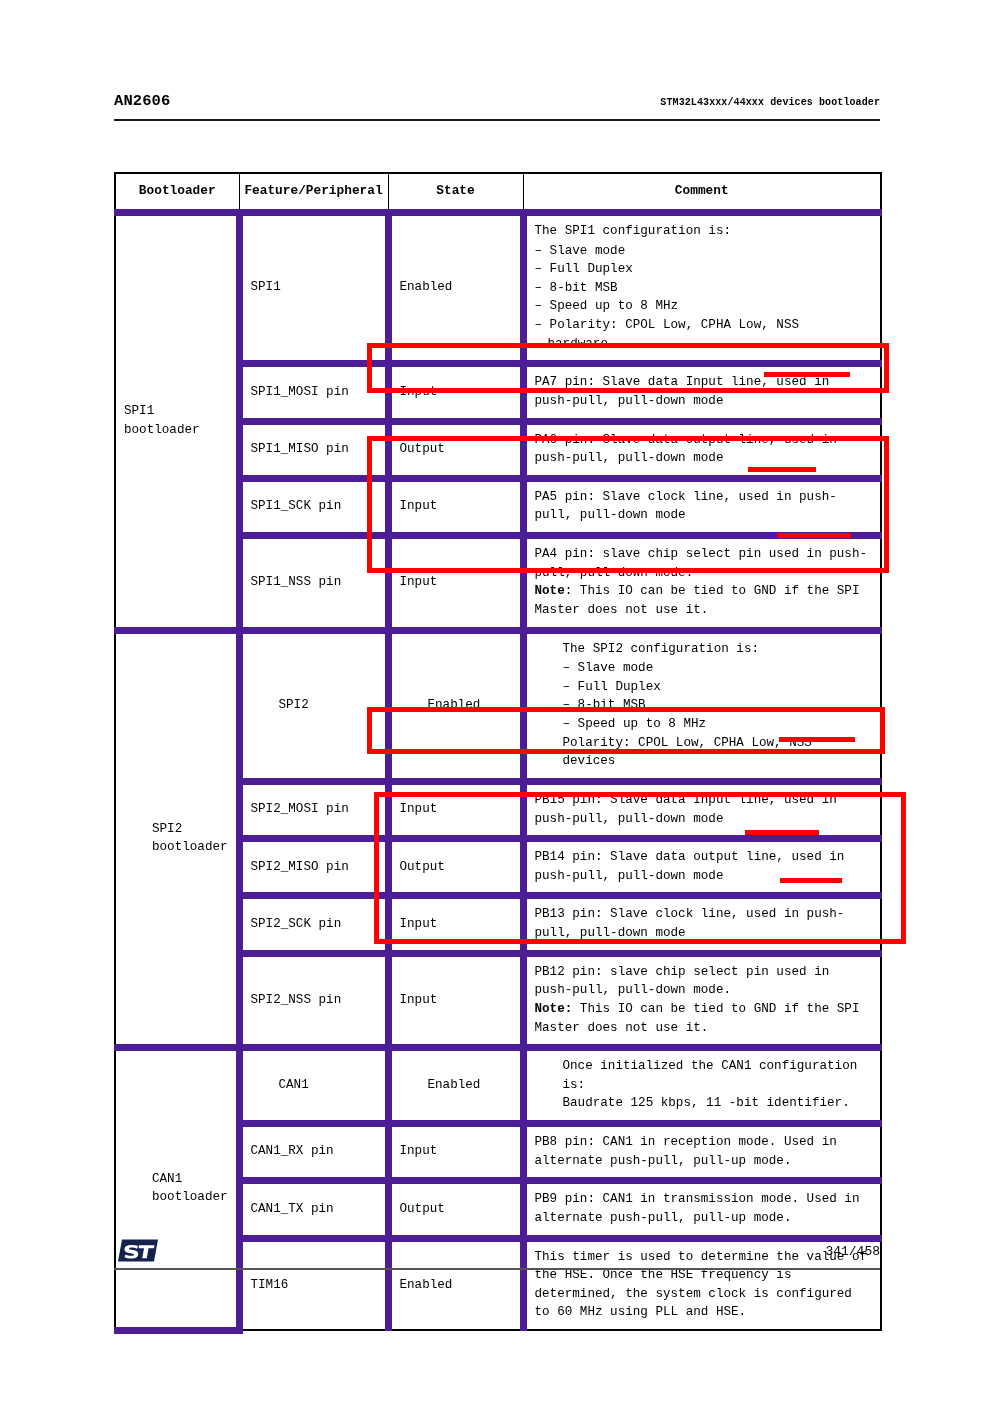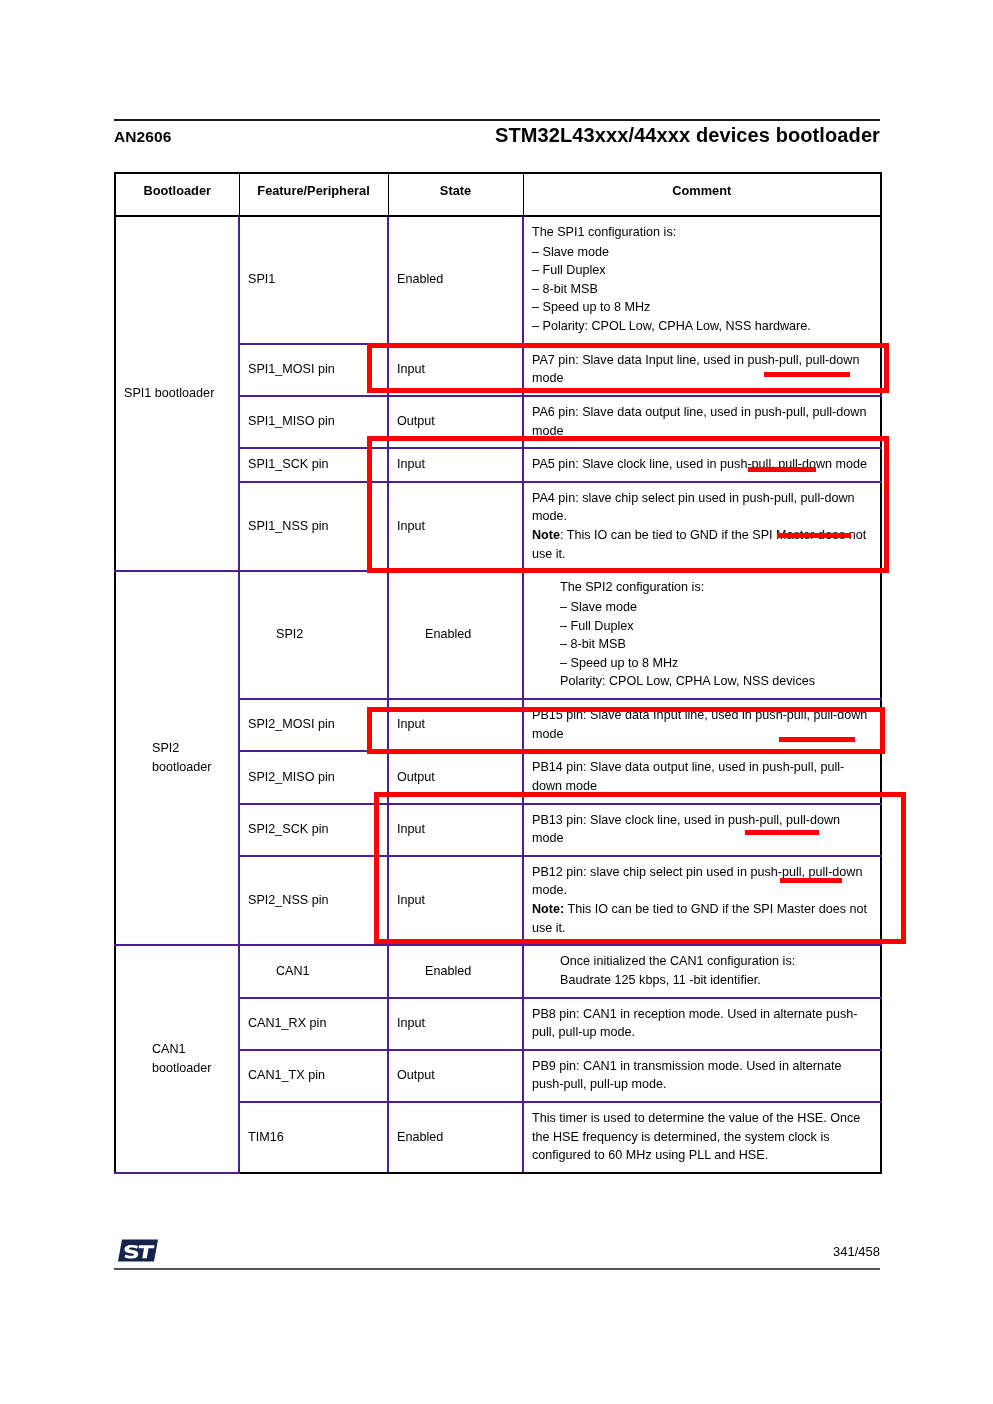--- a/index.html
+++ b/index.html
@@ -7,30 +7,30 @@
   body {
     width: 993px;
     height: 1404px;
     background: #ffffff;
     font-family: "Liberation Sans", sans-serif;
     color: #000000;
     position: relative;
     overflow: hidden;
   }
 
-  .page { position: relative; width: 959px; height: 1404px; }
+  .page { position: relative; width: 959px; height: 1404px; font-family: Liberation Mono, monospace; }
 
   
   .page-header {
     position: absolute;
     left: 114px; top: 92px; width: 766px;
     display: flex; align-items: baseline; justify-content: space-between;
   }
   .hdr-left  { font-size: 15.5px; font-weight: bold; letter-spacing: .1px; }
-  .hdr-right { font-size: 20px; font-weight: bold; letter-spacing: .1px; margin-top: 32px; }
+  .hdr-right { font-size: 10px; font-weight: bold; letter-spacing: .1px; }
   .hdr-rule {
     position: absolute; left: 114px; top: 119px; width: 766px; height: 2px;
     background: #1a1a1a;
   }
 
   
   .table-caption {
     position: absolute; left: 114px; top: 148px; width: 766px;
     text-align: center; font-size: 13.4px; font-weight: bold;
   }
@@ -42,30 +42,30 @@
     width: 766px;
     table-layout: fixed;
     font-size: 12.6px;
   }
   table.spec col.c1 { width: 124px; }
   table.spec col.c2 { width: 149px; }
   table.spec col.c3 { width: 135px; }
   table.spec col.c4 { width: 358px; }
 
   table.spec th, table.spec td {
-    border: 2px solid #4c1d95;
+    border: 7px solid #4c1d95;
     padding: 6px 8px 7px 8px;
     vertical-align: middle;
     line-height: 1.48;
   }
   table.spec thead th {
     text-align: center;
     font-weight: bold;
     font-size: 12.8px;
-    padding: 8px 4px 14px 4px;
+    padding: 8px 4px 8px 4px;
     border-top: 2px solid #000;
     border-bottom: 2px solid #000;
     border-left: 1px solid #000;
     border-right: 1px solid #000;
   }
   table.spec thead th:first-child { border-left: 2px solid #000; }
   table.spec thead th:last-child  { border-right: 2px solid #000; }
 
   
   table.spec tbody td.edge-l { border-left: 2px solid #000; }

